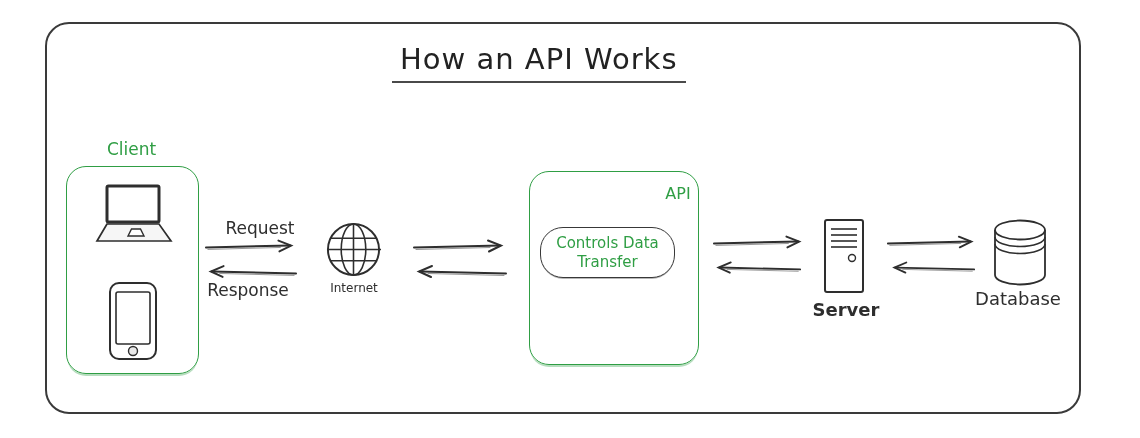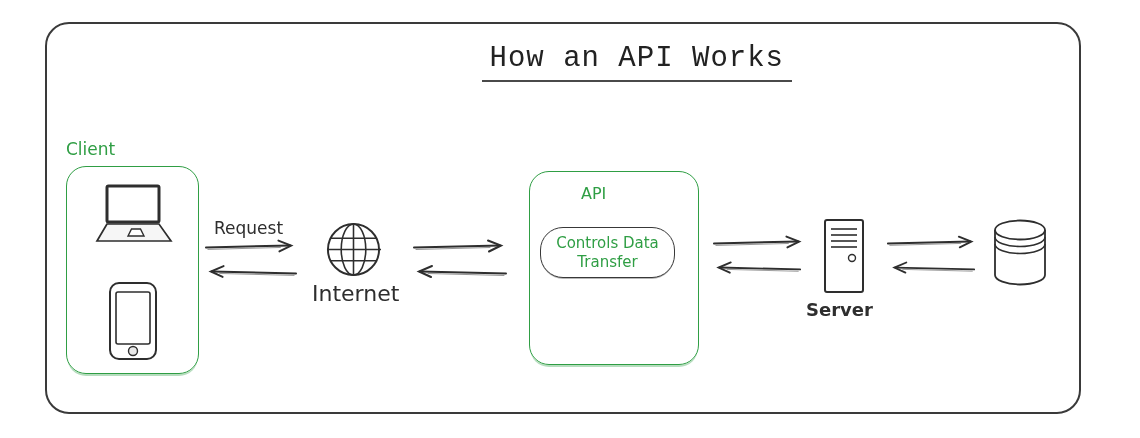--- a/index.html
+++ b/index.html
@@ -5,25 +5,25 @@
   html,body{margin:0;padding:0;background:#ffffff;}
   .canvas{
     position:relative;width:1140px;height:438px;background:#ffffff;
     font-family:"DejaVu Sans",sans-serif;color:#2e2e2e;overflow:hidden;
   }
   .frame{
     position:absolute;left:45px;top:22px;width:1032px;height:388px;
     border:2px solid #3a3a3a;border-radius:24px;background:transparent;
   }
   .title{
-    position:absolute;left:392px;top:42px;width:400px;text-align:right;
-    font-size:29px;letter-spacing:1px;color:#222;font-family:Liberation Mono, monospace;
+    position:absolute;left:392px;top:42px;width:400px;text-align:left;
+    font-size:29px;letter-spacing:1px;color:#222;
   }
   .title span{display:inline-block;padding:0 8px 5px 8px;border-bottom:2.5px solid #4a4a4a;}
-  .lbl{position:absolute;color:#2e2e2e;}
+  .lbl{position:absolute;text-align:center;color:#2e2e2e;}
   .lbl.green{color:#2f9e44;}
   .client-box{
     position:absolute;left:66px;top:166px;width:131px;height:206px;
     border:1.7px solid #2f9e44;border-radius:20px;
     box-shadow:0 3px 0 -1px rgba(47,158,68,.35);
   }
   .api-box{
     position:absolute;left:529px;top:171px;width:168px;height:192px;
     border:1.7px solid #2f9e44;border-radius:20px;
     box-shadow:0 3px 0 -1px rgba(47,158,68,.35);
@@ -81,50 +81,51 @@
     </svg>
   </span>
   <span class="arrow" style="left:204px;top:264px;">
     <svg width="94" height="16" viewBox="0 0 96 16" fill="none" stroke="#2e2e2e" stroke-width="2" stroke-linecap="round">
       <path d="M94 9.5 L8 7.5"></path>
         <path d="M20 2 L7 7.5 L19 13"></path>
       <path d="M92 11.5 L16 9.5" stroke-width="1" opacity="0.5"></path>
     </svg>
   </span>
 
+  <div class="lbl" style="left:198px;top:280px;width:100px;font-size:17px;">Response</div>
 
   <span class="icon" style="left:325px;top:221px;">
     <svg width="57" height="57" viewBox="0 0 58 58" fill="none" stroke="#2e2e2e">
       <circle cx="29" cy="29" r="26" stroke-width="2"></circle>
       <ellipse cx="29" cy="29" rx="12.5" ry="26" stroke-width="1.6"></ellipse>
       <path d="M29 3 L29 55" stroke-width="1.6"></path>
       <path d="M5 17.5 L53 17.5" stroke-width="1.6"></path>
       <path d="M2 29 L57 29" stroke-width="1.6"></path>
       <path d="M5 40.5 L53 40.5" stroke-width="1.6"></path>
     </svg>
   </span>
-  <div class="lbl" style="left:312px;top:281px;width:84px;font-size:22px;">Internet</div>
+  <div class="lbl" style="left:312px;top:281px;width:84px;font-size:12px;">Internet</div>
 
   <span class="arrow" style="left:410px;top:238px;">
     <svg width="100" height="16" viewBox="0 0 96 16" fill="none" stroke="#2e2e2e" stroke-width="2" stroke-linecap="round">
       <path d="M2 9.5 L88 7.5"></path>
         <path d="M76 2.5 L89 7.5 L77 13.5"></path>
       <path d="M4 11.5 L78 9.5" stroke-width="1" opacity="0.5"></path>
     </svg>
   </span>
   <span class="arrow" style="left:412px;top:264px;">
     <svg width="96" height="16" viewBox="0 0 96 16" fill="none" stroke="#2e2e2e" stroke-width="2" stroke-linecap="round">
       <path d="M94 9.5 L8 7.5"></path>
         <path d="M20 2 L7 7.5 L19 13"></path>
       <path d="M92 11.5 L16 9.5" stroke-width="1" opacity="0.5"></path>
     </svg>
   </span>
 
   <div class="api-box"></div>
-  <div class="lbl green" style="left:541px;top:184px;width:168px;font-size:16px;padding-left:40px;">API</div>
+  <div class="lbl green" style="left:554px;top:184px;width:168px;font-size:16px;padding-left:40px;">API</div>
   <div class="rule-box rule-1">Controls Data Transfer</div>
 
   <span class="arrow" style="left:712px;top:234px;">
     <svg width="94" height="16" viewBox="0 0 96 16" fill="none" stroke="#2e2e2e" stroke-width="2" stroke-linecap="round">
       <path d="M2 9.5 L88 7.5"></path>
         <path d="M76 2.5 L89 7.5 L77 13.5"></path>
       <path d="M4 11.5 L78 9.5" stroke-width="1" opacity="0.5"></path>
     </svg>
   </span>
   <span class="arrow" style="left:712px;top:260px;">
@@ -163,14 +164,15 @@
   </span>
 
   <span class="icon" style="left:992px;top:218px;">
     <svg width="56" height="70" viewBox="0 0 56 70" fill="none" stroke="#2e2e2e">
       <path d="M3 12 L3 57 A25 9.5 0 0 0 53 57 L53 12" fill="#ffffff" stroke-width="1.8"></path>
       <ellipse cx="28" cy="12" rx="25" ry="9.5" fill="#ffffff" stroke-width="1.8"></ellipse>
       <path d="M3 19 A25 9.5 0 0 0 53 19" stroke-width="1.6"></path>
       <path d="M3 26 A25 9.5 0 0 0 53 26" stroke-width="1.6"></path>
     </svg>
   </span>
+  <div class="lbl" style="left:966px;top:288px;width:104px;font-size:18px;">Database</div>
 
 </div>
 
 </body></html>

